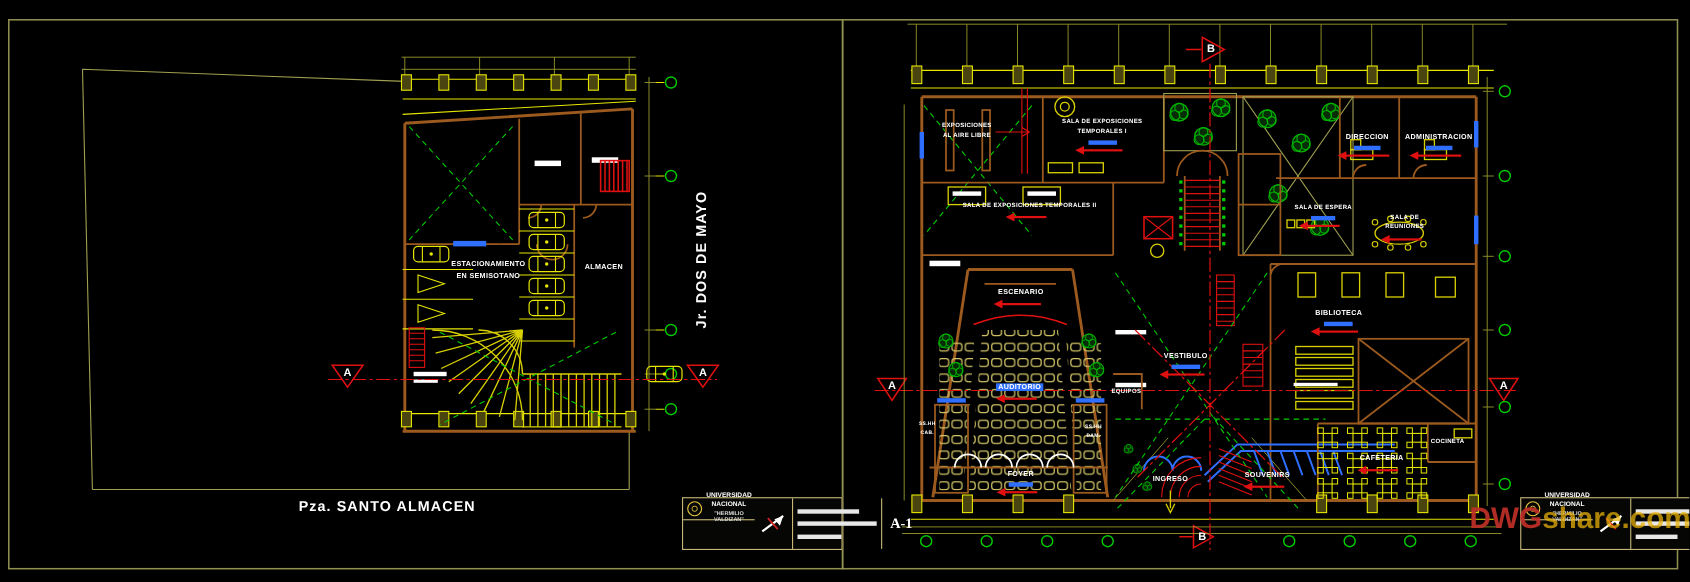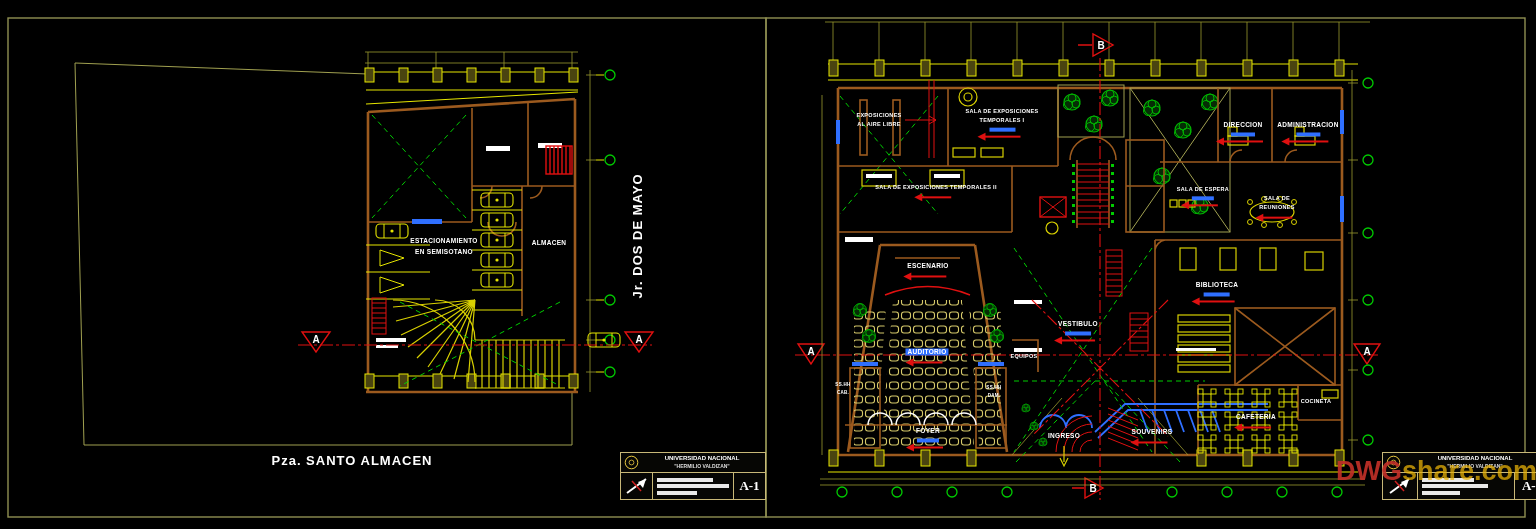--- a/index.html
+++ b/index.html
@@ -30,21 +30,21 @@
   .rot{transform:translate(-50%,-50%) rotate(-90deg)}
   .bluebg span{background:#2f6fff;padding:0 2px}
   .bar{height:4px;background:#2f6fff;margin:2px auto 0}
   .arrow{position:relative;height:2px;background:#e01010;margin:4px auto 0}
   .arrow::before{content:"";position:absolute;left:-7px;top:-3px;border-top:4px solid transparent;
        border-bottom:4px solid transparent;border-right:8px solid #e01010}
   .mletter{position:absolute;color:#fff;font-weight:bold;font-size:10px;z-index:11;
        transform:translate(-50%,-50%)}
   
   .tb{position:absolute;border:1px solid #c8b878;background:#060604;display:flex;
-      flex-direction:column;z-index:20;box-sizing:border-box}
+      flex-direction:row;z-index:20;box-sizing:border-box}
   .tb-top{display:flex;align-items:center;gap:3px;border-bottom:1px solid #c8b878;
       padding:1px 3px;height:17px}
   .tb-name{flex:1;text-align:center;color:#fff;font-weight:bold;line-height:1.3}
   .tb-n1{font-size:6px}.tb-n2{font-size:5px;color:#ddd}
   .tb-bottom{flex:1;display:flex}
   .tb-north{width:34px;border-right:1px solid #c8b878;display:flex;align-items:center;
       justify-content:center}
   .tb-mid{flex:1;display:flex;flex-direction:column;justify-content:space-evenly;
       padding:2px 4px;border-right:1px solid #c8b878}
   .bar-w{height:4px;background:#e8e8e8}

